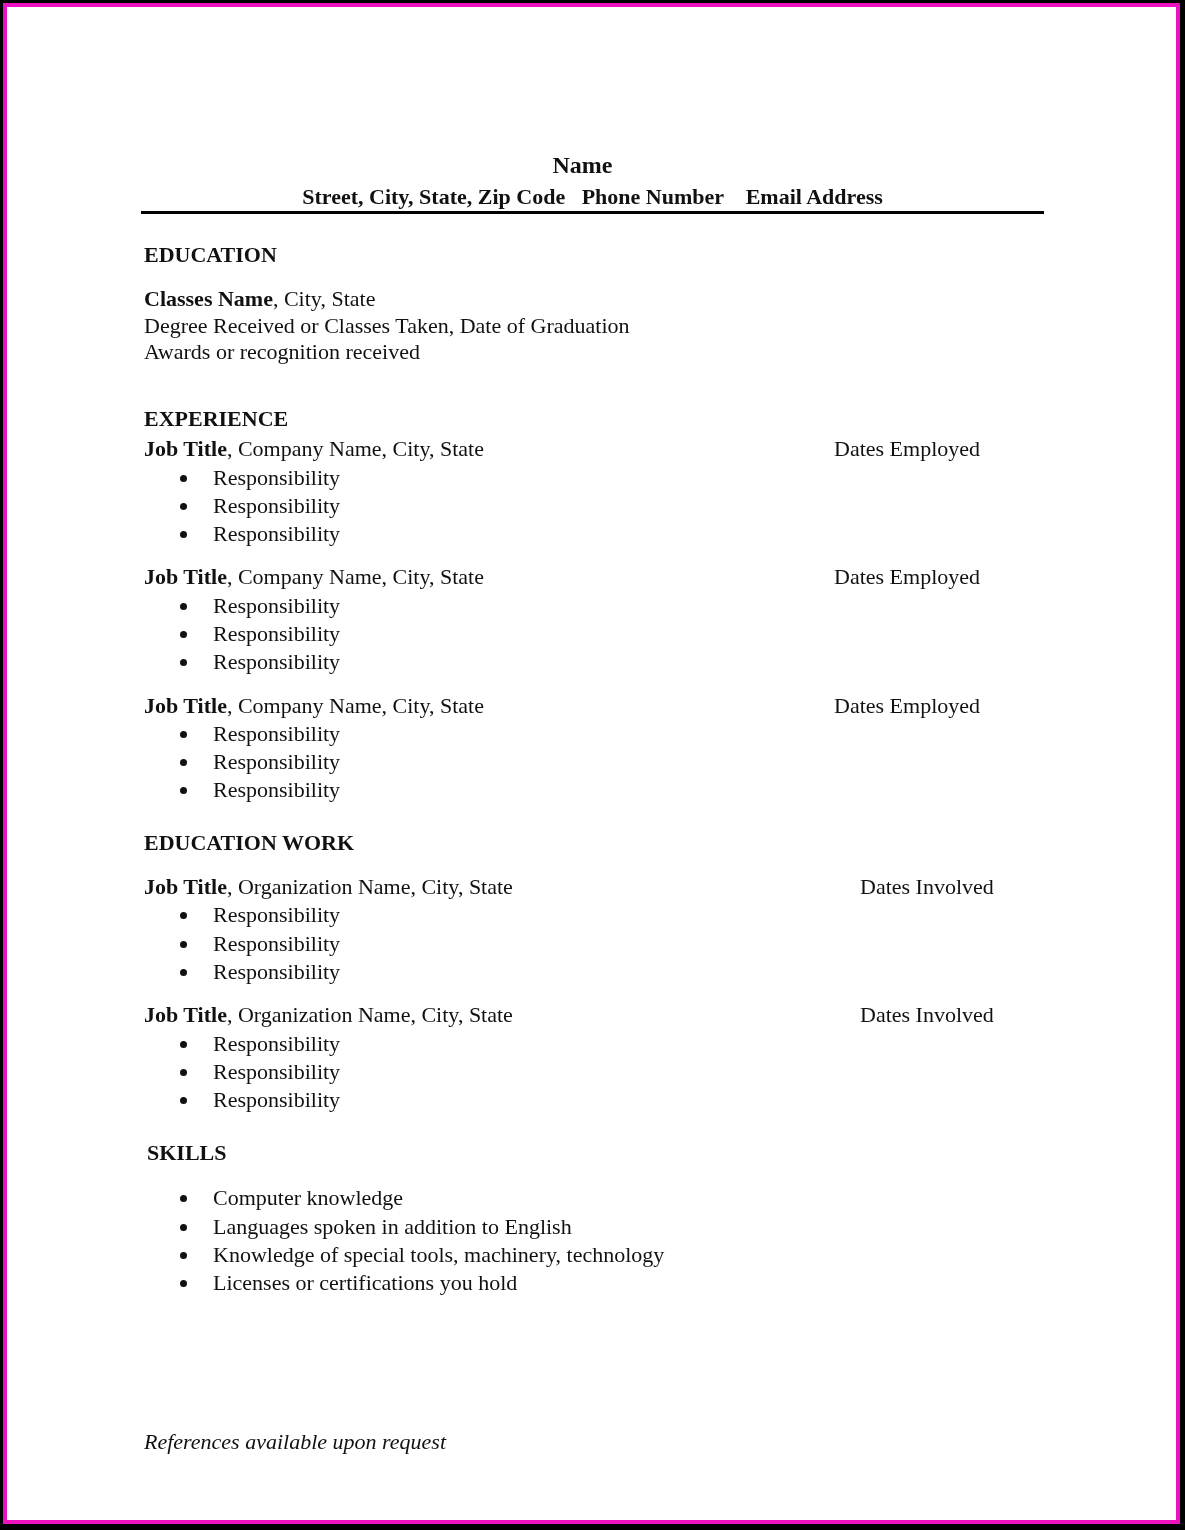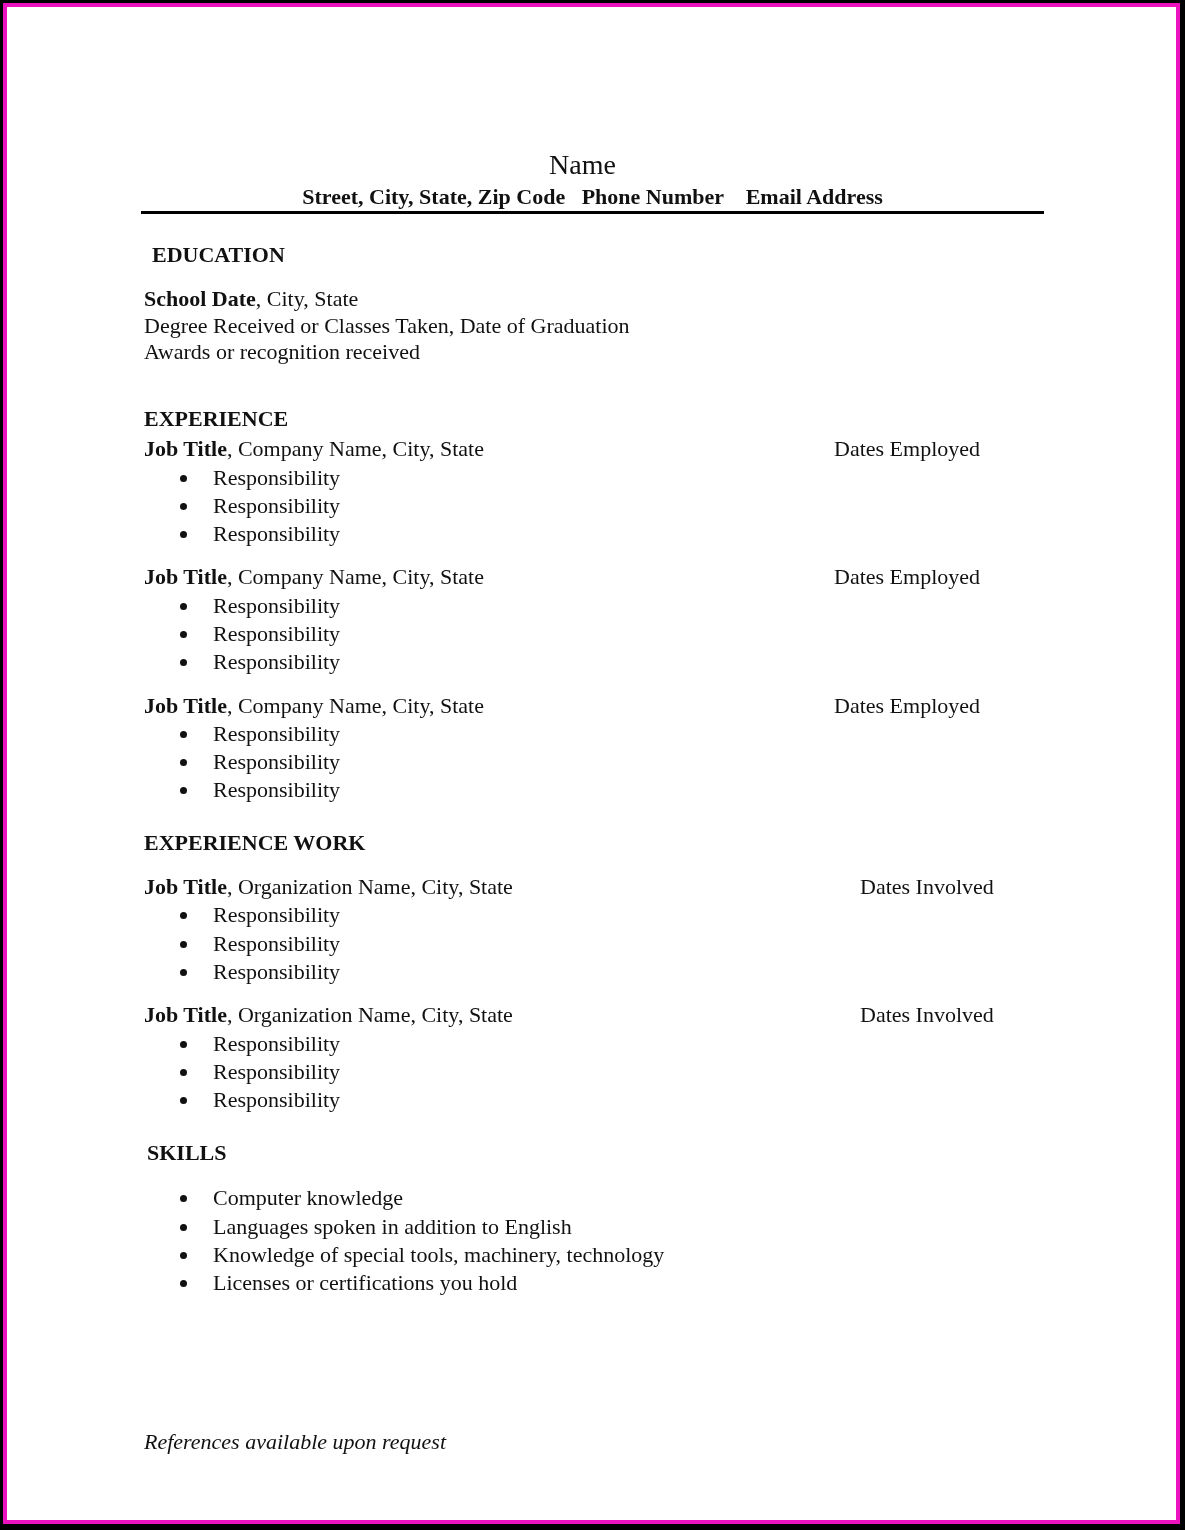--- a/index.html
+++ b/index.html
@@ -16,21 +16,21 @@
   .page {
     position: absolute; left: 7px; top: 7px; width: 1169px; height: 1513px;
     background: #fff;
   }
   .ln {
     position: absolute; white-space: nowrap;
     font-size: 22px; line-height: 28px; height: 28px;
   }
   .title {
     position: absolute; left: 0; width: 1165px; text-align: center;
-    font-size: 28px; font-weight: normal; line-height: 36px;
+    font-size: 24px; font-weight: bold; line-height: 36px;
   }
   .contact {
     position: absolute; left: 0; width: 1185px; text-align: center;
     font-size: 22px; line-height: 28px; white-space: pre;
   }
   .rule {
     position: absolute; left: 141px; width: 903px; top: 211px; height: 3px; background: #000;
   }
   .head { font-weight: bold; }
   b { font-weight: bold; }
@@ -42,22 +42,22 @@
 </head>
 <body>
 
 <div class="frame"></div>
 <div class="page"></div>
 
 <div class="title" style="top:147px;">Name</div>
 <div class="contact" style="top:183px;font-weight:bold;">Street, City, State, Zip Code   Phone Number    Email Address</div>
 <div class="rule"></div>
 
-<div class="ln head" style="left:152px; top:241px;">EDUCATION</div>
-<div class="ln" style="left:144px; top:285px;"><b>School Date</b><span>, City, State</span></div>
+<div class="ln head" style="left:144px; top:241px;">EDUCATION</div>
+<div class="ln" style="left:144px; top:285px;"><b>Classes Name</b><span>, City, State</span></div>
 <div class="ln" style="left:144px; top:312px;">Degree Received or Classes Taken, Date of Graduation</div>
 <div class="ln" style="left:144px; top:338px;">Awards or recognition received</div>
 
 <div class="ln head" style="left:144px; top:391px;margin-top:14px;">EXPERIENCE</div>
 
 <div class="ln" style="left:144px; top:435px;"><b>Job Title</b><span>, Company Name, City, State</span></div>
 <div class="ln" style="left:834px; top:435px;">Dates Employed</div>
 <span class="bullet" style="left:180px; top:475px;"></span>
 <div class="ln" style="left:213px; top:464px;">Responsibility</div>
 <span class="bullet" style="left:180px; top:503px;"></span>
@@ -76,21 +76,21 @@
 
 <div class="ln" style="left:144px; top:692px;"><b>Job Title</b><span>, Company Name, City, State</span></div>
 <div class="ln" style="left:834px; top:692px;">Dates Employed</div>
 <span class="bullet" style="left:180px; top:731px;"></span>
 <div class="ln" style="left:213px; top:720px;">Responsibility</div>
 <span class="bullet" style="left:180px; top:759px;"></span>
 <div class="ln" style="left:213px; top:748px;">Responsibility</div>
 <span class="bullet" style="left:180px; top:787px;"></span>
 <div class="ln" style="left:213px; top:776px;">Responsibility</div>
 
-<div class="ln head" style="left:144px; top:829px;">EXPERIENCE WORK</div>
+<div class="ln head" style="left:144px; top:829px;">EDUCATION WORK</div>
 
 <div class="ln" style="left:144px; top:873px;"><b>Job Title</b><span>, Organization Name, City, State</span></div>
 <div class="ln" style="left:860px; top:873px;">Dates Involved</div>
 <span class="bullet" style="left:180px; top:912px;"></span>
 <div class="ln" style="left:213px; top:901px;">Responsibility</div>
 <span class="bullet" style="left:180px; top:941px;"></span>
 <div class="ln" style="left:213px; top:930px;">Responsibility</div>
 <span class="bullet" style="left:180px; top:969px;"></span>
 <div class="ln" style="left:213px; top:958px;">Responsibility</div>
 

